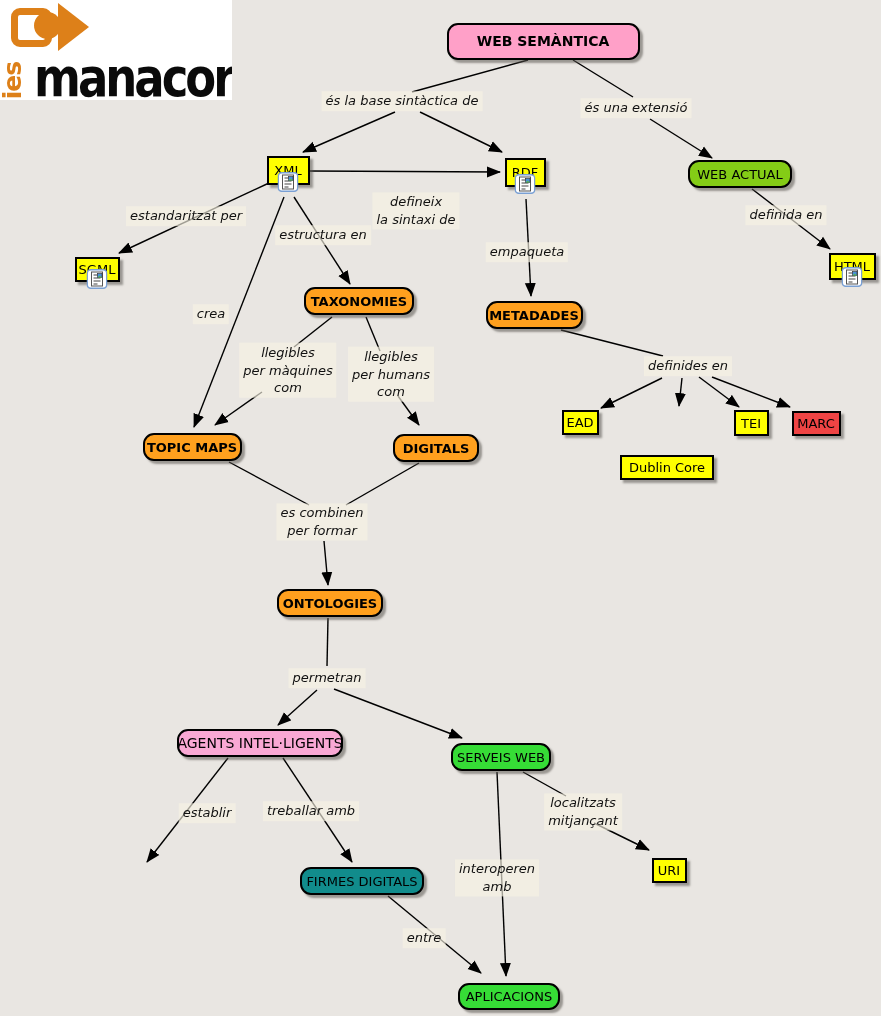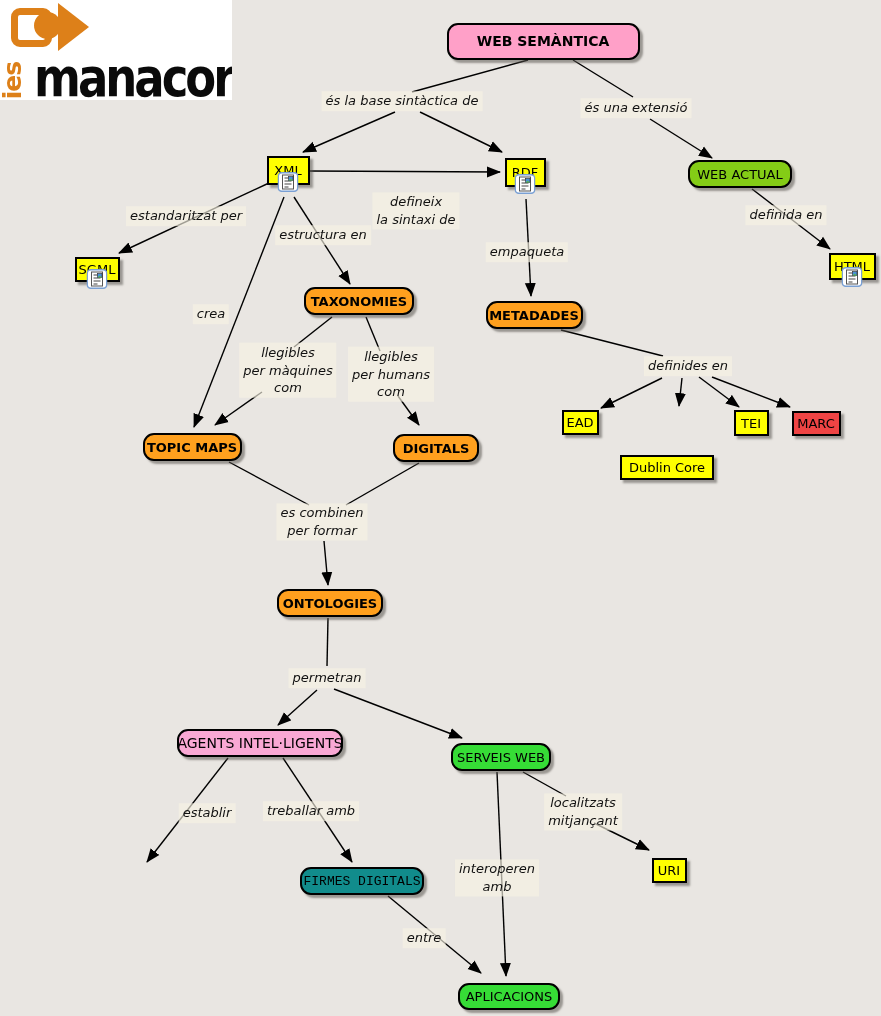--- a/index.html
+++ b/index.html
@@ -244,21 +244,21 @@
     </div>
     <div class="node rounded bold" style="left: 277px; top: 589px; width: 106px; height: 28px; background: rgb(255, 160, 30);">
       <span>ONTOLOGIES</span>
     </div>
     <div class="node rounded small" style="left: 177px; top: 729px; width: 166px; height: 28px; background: #f9a8d4;">
       <span>AGENTS INTEL·LIGENTS</span>
     </div>
     <div class="node rounded" style="left: 451px; top: 743px; width: 100px; height: 28px; background: rgb(54, 220, 54);">
       <span>SERVEIS WEB</span>
     </div>
-    <div class="node rounded" style="left: 300px; top: 867px; width: 124px; height: 28px; background: rgb(17, 140, 140); font-family: Liberation Mono, monospace;">
+    <div class="node rounded" style="left: 300px; top: 867px; width: 124px; height: 28px; background: rgb(17, 140, 140);">
       <span>FIRMES DIGITALS</span>
     </div>
     <div class="node rect" style="left: 651.5px; top: 857.5px; width: 35px; height: 25px; background: rgb(255, 255, 0);">
       <span>URI</span>
     </div>
     <div class="node rounded" style="left: 458px; top: 982.5px; width: 102px; height: 27px; background: rgb(54, 220, 54);">
       <span>APLICACIONS</span>
     </div>
   </div>
 

